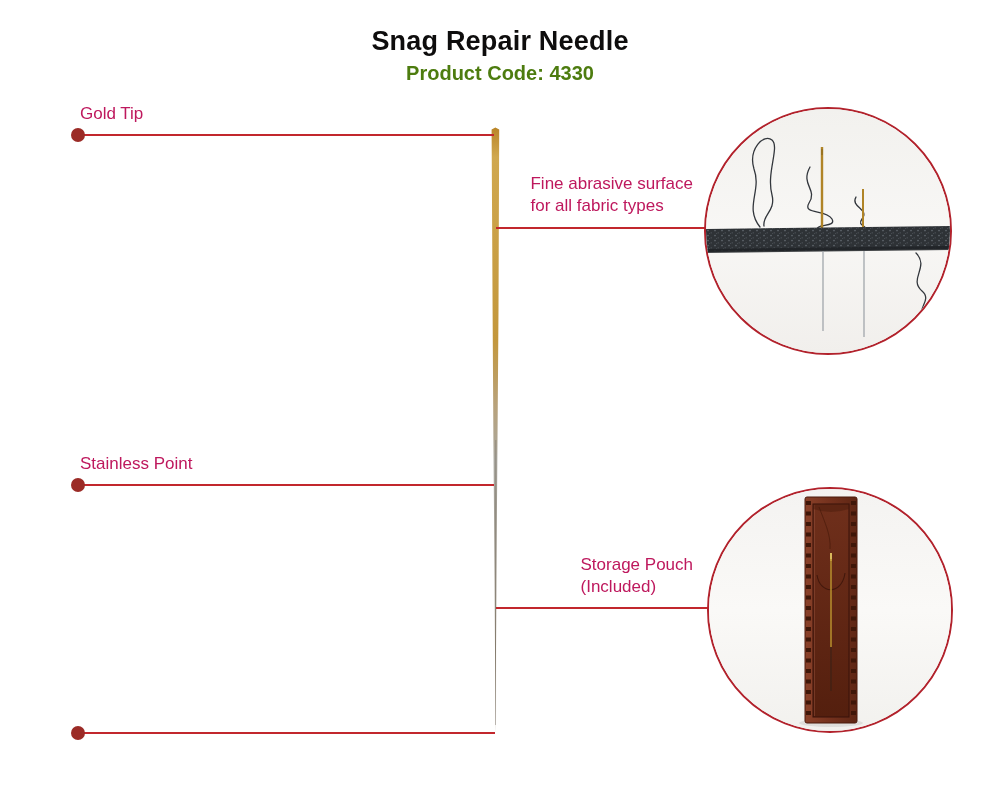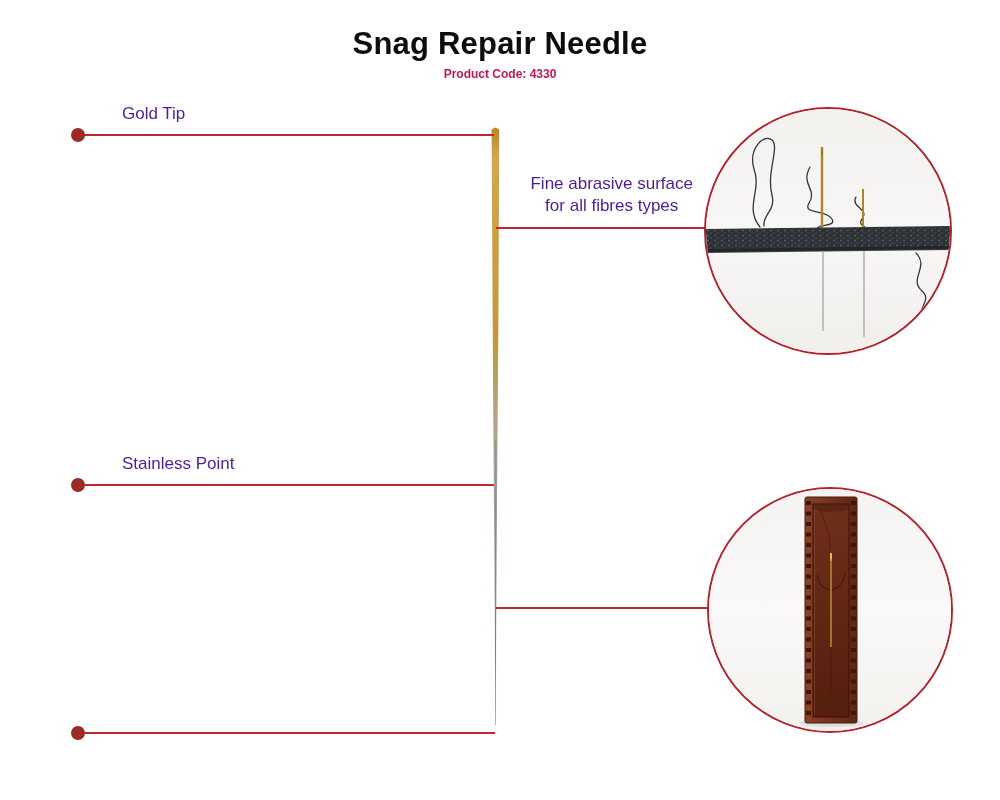--- a/index.html
+++ b/index.html
@@ -1,30 +1,30 @@
 <!DOCTYPE html>
 <html style="--accent-red: #c2272d; --dot-red: #9b2b26; --circle-border-red: #b2222c; --needle-gold: #c79d45; --needle-steel: #aaa79f; --fabric-dark: #2e3236; --pouch-brown: #74311d;"><head>
 <meta charset="utf-8">
 <style>
   html,body{margin:0;padding:0;background:#ffffff;}
   .page{
     position:relative;width:1000px;height:800px;background:#ffffff;
     font-family:"Liberation Sans",sans-serif;overflow:hidden;
   }
   header{position:absolute;top:26px;left:0;width:100%;text-align:center;}
-  .title{margin:0;font-size:31px;font-weight:700;color:#0e0d0d;letter-spacing:.2px;}
-  .subtitle{margin-top:5px;font-size:12px;font-weight:700;color:#be185d;}
+  .title{margin:0;font-size:27px;font-weight:700;color:#0e0d0d;letter-spacing:.2px;}
+  .subtitle{margin-top:5px;font-size:20px;font-weight:700;color:#4d7c0f;}
   .overlay{position:absolute;left:0;top:0;width:1000px;height:800px;pointer-events:none;}
   .connector{stroke:var(--accent-red,#c2272d);stroke-width:1.8;}
   .dot{fill:var(--dot-red,#9b2b26);}
-  .label{position:absolute;font-size:17px;color:#4c1d95;line-height:22px;white-space:nowrap;margin-left:42px;}
+  .label{position:absolute;font-size:17px;color:#be185d;line-height:22px;white-space:nowrap;}
   .label-gold-tip{left:80px;top:103px;}
   .label-stainless{left:80px;top:453px;}
   .label-ballpoint{left:80px;top:701px;}
-  .label-right{text-align:center;}
+  .label-right{text-align:left;}
   .label-right span{display:block;}
   .label-fine{right:307px;top:173px;}
   .label-storage{right:307px;top:554px;}
   .photo-circle{
     position:absolute;border-radius:50%;
     border:2px solid var(--circle-border-red,#b2222c);
     overflow:hidden;background:#f6f5f3;
   }
   .circle-abrasive{left:704px;top:107px;width:244px;height:244px;}
   .circle-pouch{left:707px;top:487px;width:242px;height:242px;}
@@ -65,21 +65,25 @@
 
     <circle class="dot" cx="78" cy="135" r="7"></circle>
     <circle class="dot" cx="78" cy="485" r="7"></circle>
     <circle class="dot" cx="78" cy="733" r="7"></circle>
   </svg>
 
   <div class="label label-gold-tip">Gold Tip</div>
   <div class="label label-stainless">Stainless Point</div>
   <div class="label label-right label-fine">
     <span>Fine abrasive surface</span>
-    <span>for all fibres types</span>
+    <span>for all fabric types</span>
+  </div>
+  <div class="label label-right label-storage">
+    <span>Storage Pouch</span>
+    <span>(Included)</span>
   </div>
 
   <div class="photo-circle circle-abrasive">
     <svg width="244" height="244" viewBox="0 0 244 244">
       <defs>
         <linearGradient id="bgA" x1="0" y1="0" x2="0" y2="1">
           <stop offset="0" stop-color="#f2f1ee"></stop>
           <stop offset="0.5" stop-color="#f8f7f5"></stop>
           <stop offset="1" stop-color="#f1efec"></stop>
         </linearGradient>

